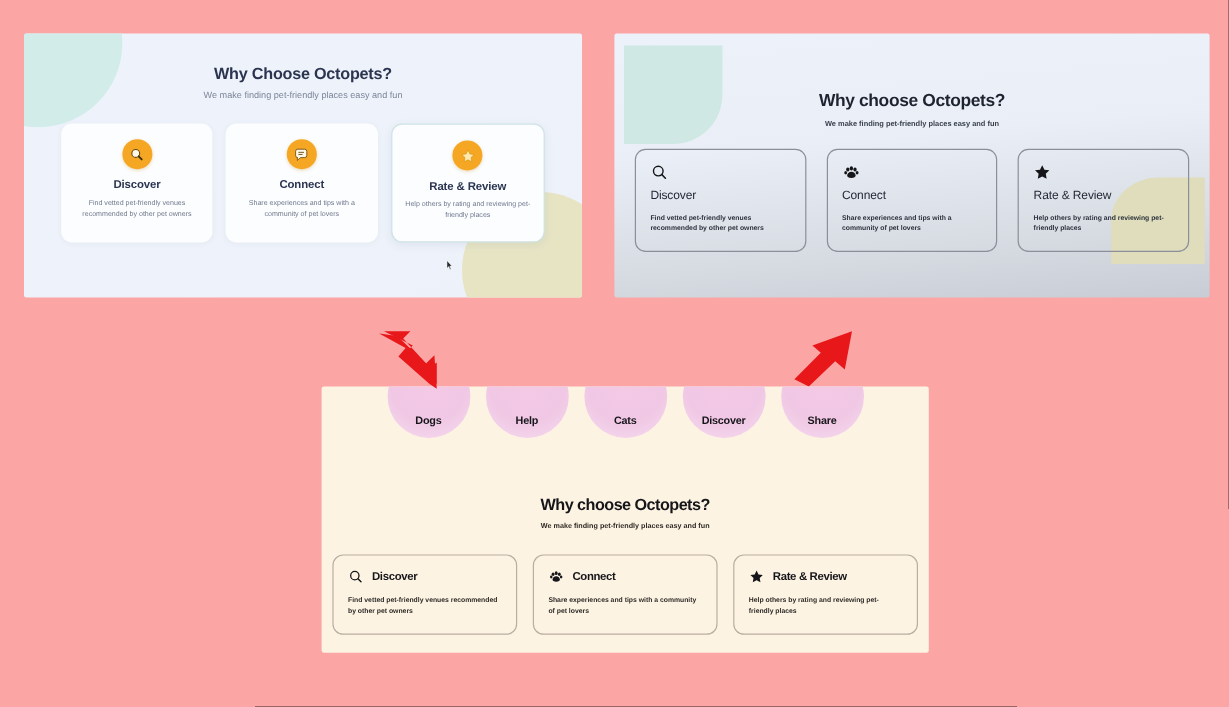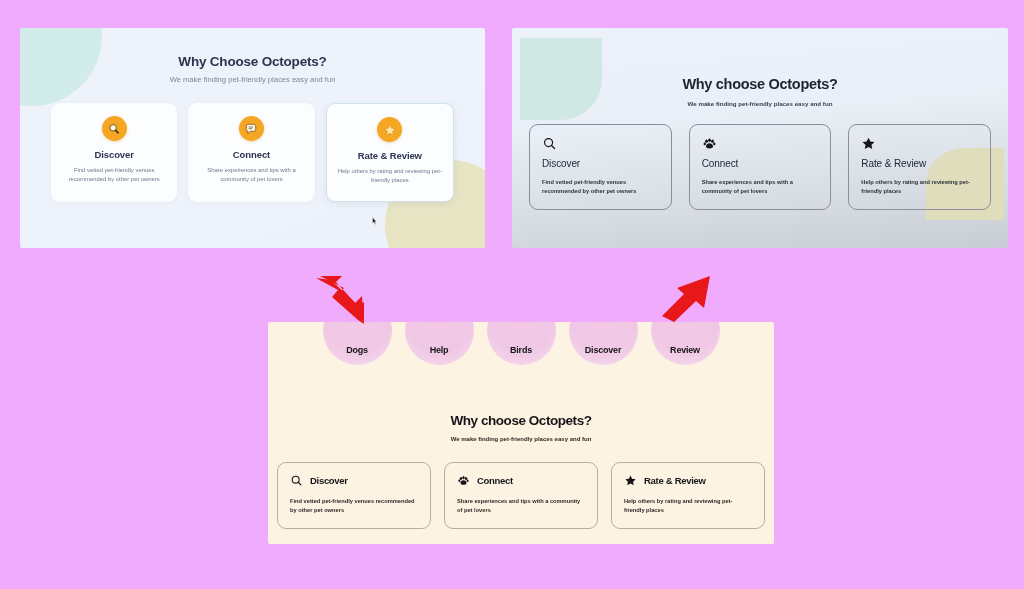--- a/index.html
+++ b/index.html
@@ -2,21 +2,21 @@
 <html><head>
 <meta charset="utf-8">
 <style>
   * { box-sizing: border-box; margin: 0; padding: 0; }
   html, body {
     width: 1024px; height: 589px;
     background: #000;
     font-family: "Liberation Sans", sans-serif;
     overflow: hidden;
   }
-  .stage { position: relative; width: 1024px; height: 589px; background: #f0abfc; }
+  .stage { position: relative; width: 1024px; height: 589px; background: #fca5a5; }
 
   
   .panel {
     position: absolute;
     overflow: hidden;
     border-radius: 2px;
   }
 
   
   #panel1 {
@@ -287,29 +287,29 @@
       <div class="pet">
 
         <span class="plabel">Dogs</span>
       </div>
       <div class="pet">
 
         <span class="plabel">Help</span>
       </div>
       <div class="pet">
 
-        <span class="plabel">Birds</span>
+        <span class="plabel">Cats</span>
       </div>
       <div class="pet">
 
         <span class="plabel">Discover</span>
       </div>
       <div class="pet">
 
-        <span class="plabel">Review</span>
+        <span class="plabel">Share</span>
       </div>
     </div>
 
     <div class="p3-title">Why choose Octopets?</div>
     <div class="p3-sub">We make finding pet-friendly places easy and fun</div>
 
     <div class="p3-cards">
 
       <div class="p3-card">
         <div class="p3-head">

